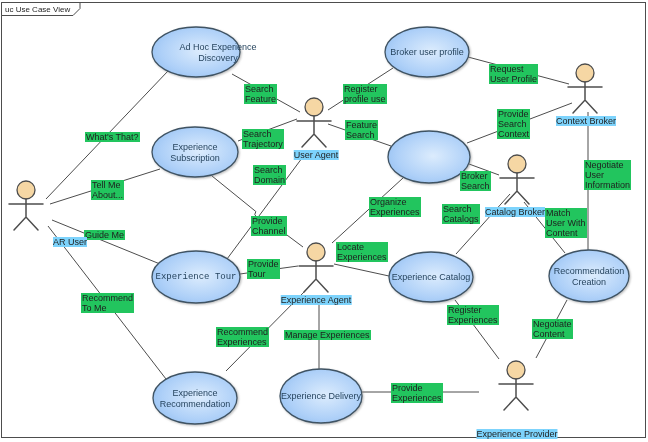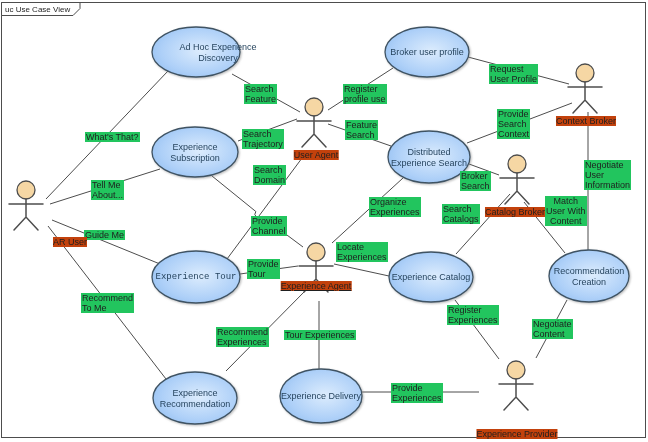--- a/index.html
+++ b/index.html
@@ -6,21 +6,21 @@
   .canvas{position:relative;width:648px;height:442px;background:#ffffff;
           font-family:"Liberation Sans",sans-serif;overflow:hidden;}
   svg{position:absolute;left:0;top:0;}
   .labels{position:absolute;left:0;top:0;width:648px;height:442px;pointer-events:none;}
   .conn-label{position:absolute;font-size:9px;line-height:10px;color:#1f1f1f;
               background:#22c55e;white-space:pre;padding:0 1px;pointer-events:auto;}
   .uc-label{position:absolute;transform:translate(-50%,-50%);text-align:center;
             font-size:9px;line-height:10.5px;color:#27455f;white-space:pre-line;
             pointer-events:none;}
   .actor-label{position:absolute;transform:translate(-50%,0);font-size:9px;line-height:10px;
-               color:#1f1f1f;white-space:nowrap;background:#c2410c;pointer-events:auto;}
+               color:#1f1f1f;white-space:nowrap;background:#7dd3fc;pointer-events:auto;}
   .frame-title{font-size:8px;fill:#1f1f1f;}
   .uc-ellipse{filter:drop-shadow(1.5px 1.5px 1px rgba(130,130,130,0.55));}
 </style>
 </head>
 <body>
 
 <div class="canvas">
   <svg id="diagram-svg" width="648" height="442" viewBox="0 0 648 442">
     <defs>
       <radialGradient id="ucGrad" cx="55%" cy="48%" r="80%">
@@ -127,46 +127,44 @@
       <div class="conn-label" style="left: 497px; top: 109px;">Provide
 Search
 Context</div>
       <div class="conn-label" style="left: 460px; top: 171px;">Broker
 Search</div>
       <div class="conn-label" style="left: 442px; top: 204px;">Search
 Catalogs</div>
       <div class="conn-label" style="left: 584px; top: 160px;">Negotiate
 User
 Information</div>
-      <div class="conn-label" style="left: 545px; top: 196px; text-align: center;">Match
+      <div class="conn-label" style="left: 545px; top: 208px;">Match
 User With
 Content</div>
       <div class="conn-label" style="left: 216px; top: 327px;">Recommend
 Experiences</div>
-      <div class="conn-label" style="left: 284px; top: 330px;">Tour Experiences</div>
+      <div class="conn-label" style="left: 284px; top: 330px;">Manage Experiences</div>
       <div class="conn-label" style="left: 391px; top: 383px;">Provide
 Experiences</div>
       <div class="conn-label" style="left: 447px; top: 305px;">Register
 Experiences</div>
       <div class="conn-label" style="left: 532px; top: 319px;">Negotiate
 Content</div>
       <div class="uc-label" style="left: 212px; top: 52px; margin-left: 6px;">Ad Hoc Experience
 Discovery</div>
       <div class="uc-label" style="left: 427px; top: 52px;">Broker user profile</div>
       <div class="uc-label" style="left: 195px; top: 152px;">Experience
 Subscription</div>
-      <div class="uc-label" style="left: 429px; top: 157px;">Distributed
-Experience Search</div>
       <div class="uc-label" style="left: 196px; top: 277px; font-family: Liberation Mono, monospace;">Experience Tour</div>
       <div class="uc-label" style="left: 431px; top: 277px;">Experience Catalog</div>
       <div class="uc-label" style="left: 589px; top: 276px;">Recommendation
 Creation</div>
       <div class="uc-label" style="left: 195px; top: 398px;">Experience
 Recommendation</div>
       <div class="uc-label" style="left: 321px; top: 396px;">Experience Delivery</div>
       <div class="actor-label" style="left: 34px; top: 237px; margin-left: 36px;">AR User</div>
       <div class="actor-label" style="left: 316px; top: 150px;">User Agent</div>
-      <div class="actor-label" style="left: 316px; top: 281px; text-decoration: underline;">Experience Agent</div>
+      <div class="actor-label" style="left: 316px; top: 295px;">Experience Agent</div>
       <div class="actor-label" style="left: 586px; top: 116px;">Context Broker</div>
       <div class="actor-label" style="left: 515px; top: 207px;">Catalog Broker</div>
       <div class="actor-label" style="left: 517px; top: 413px; margin-top: 16px;">Experience Provider</div>
     </div>
 </div>
 
 </body></html>

